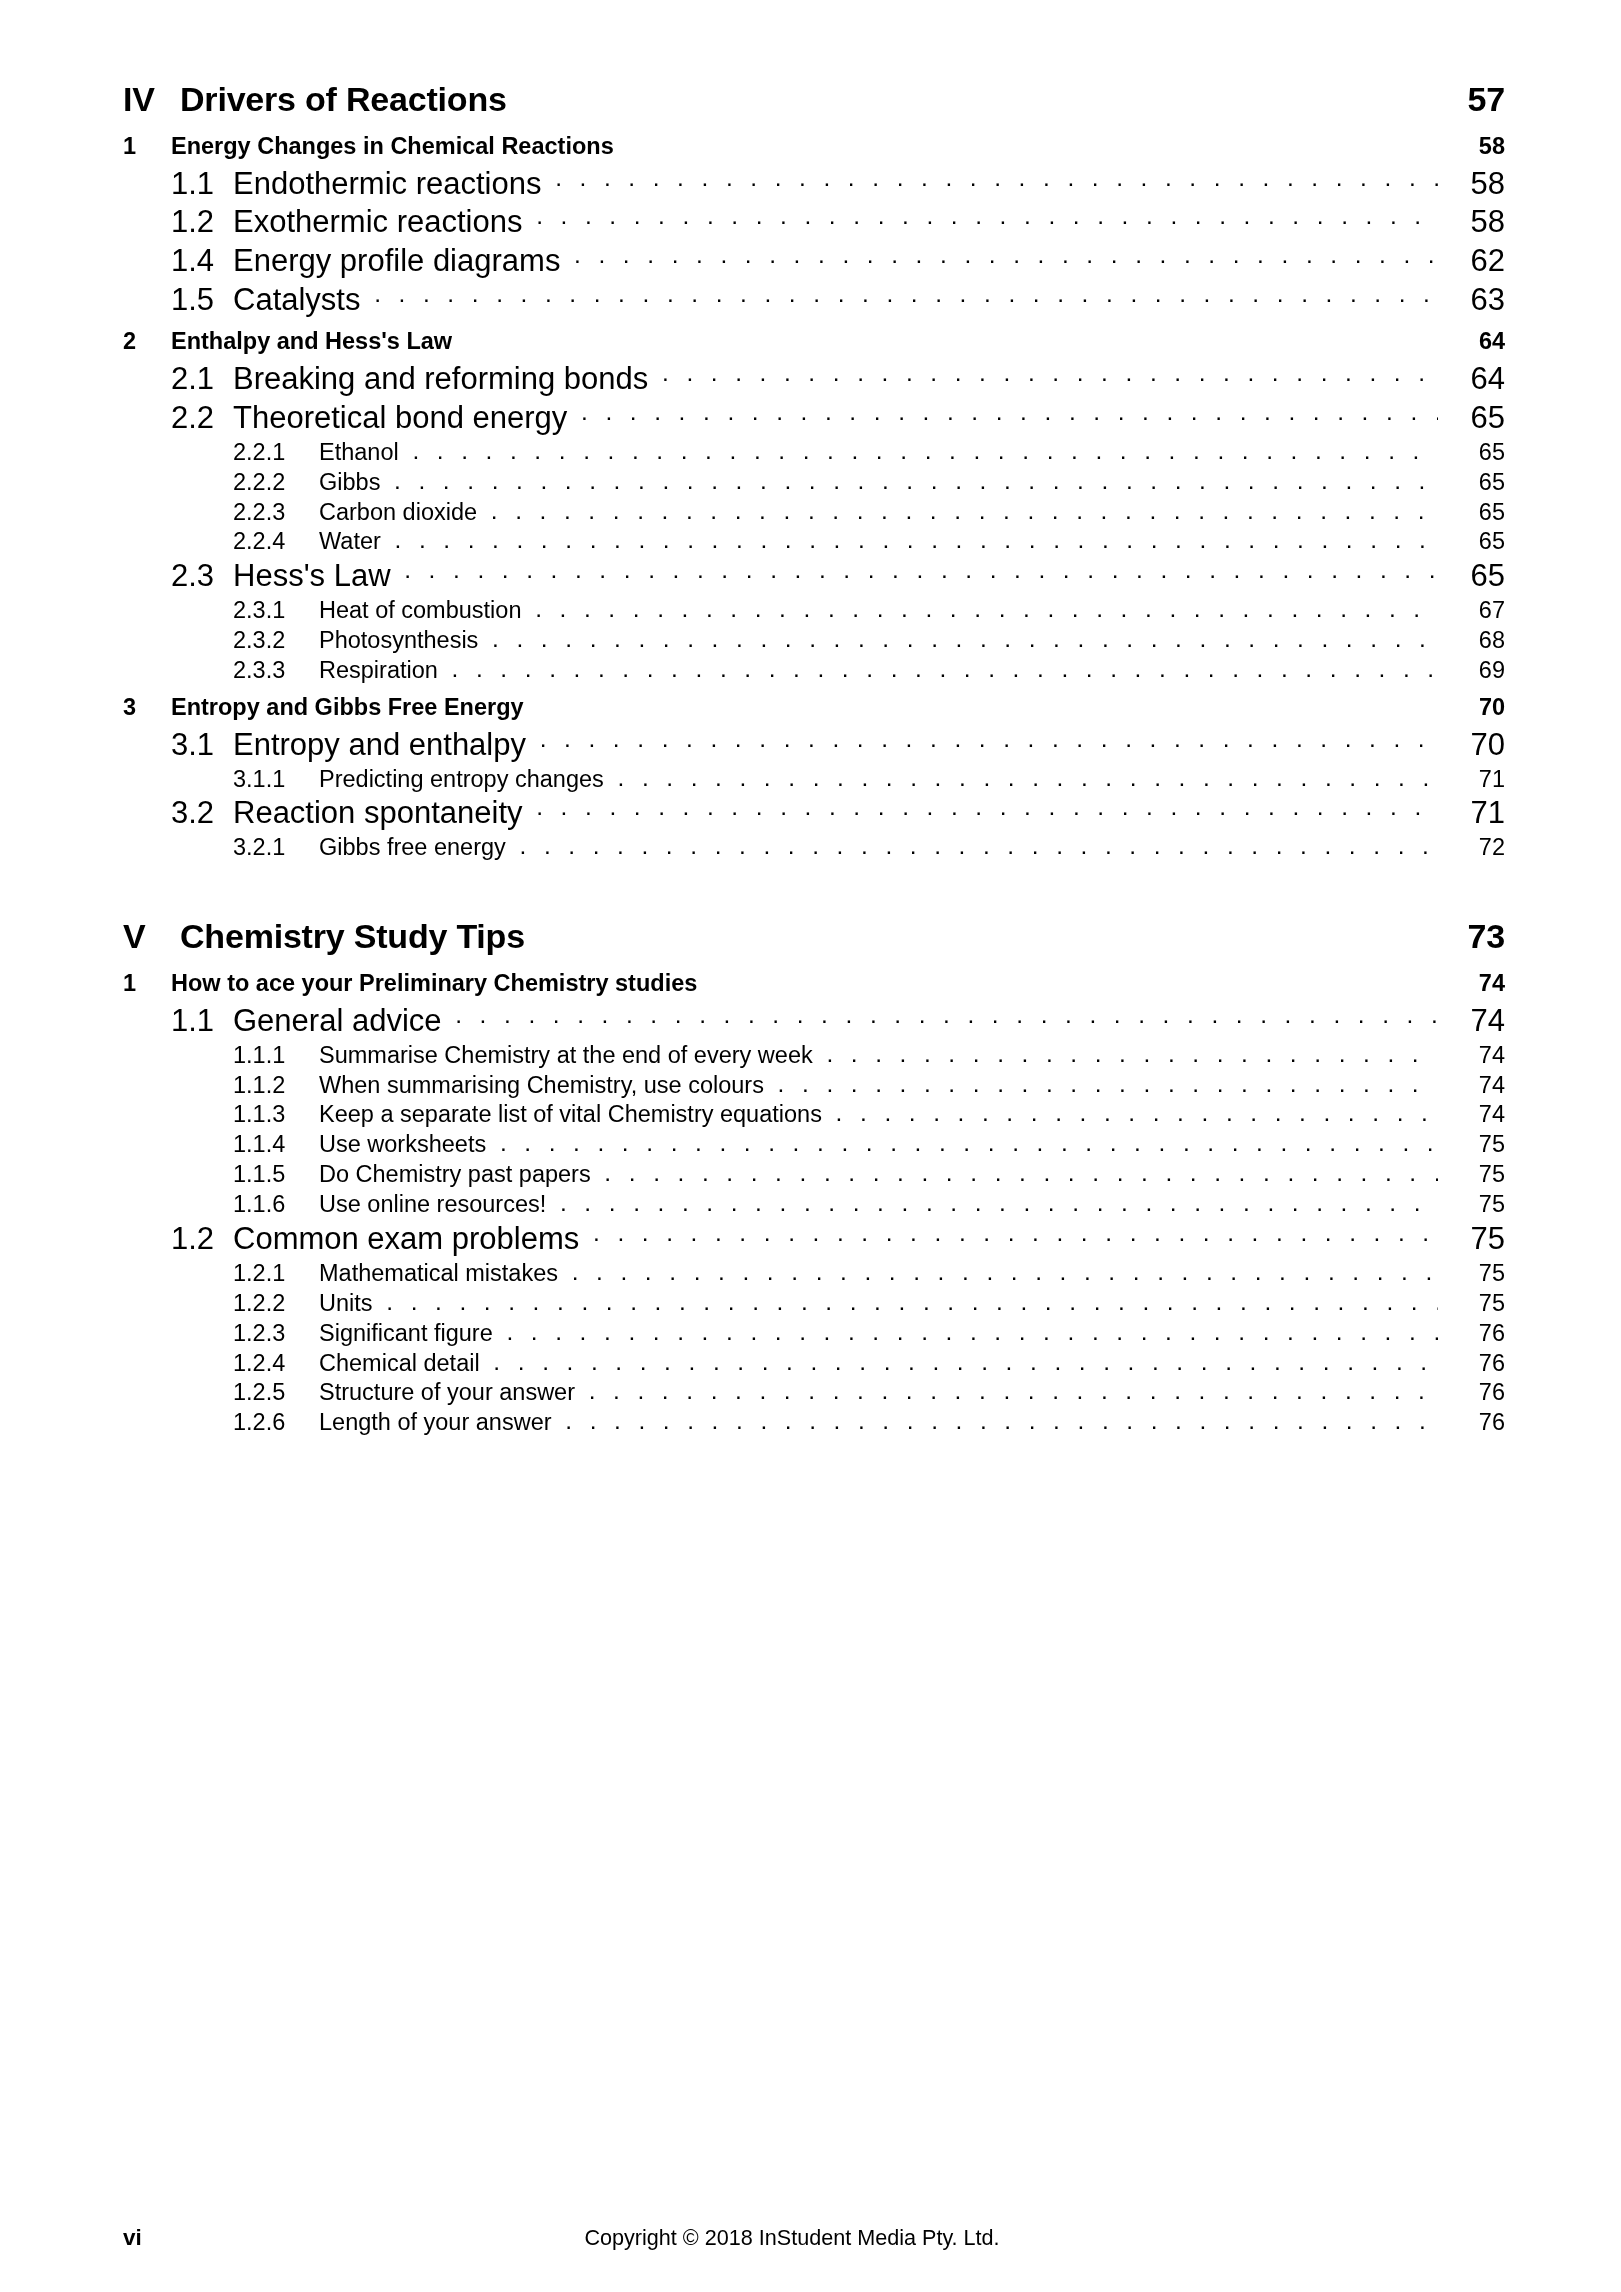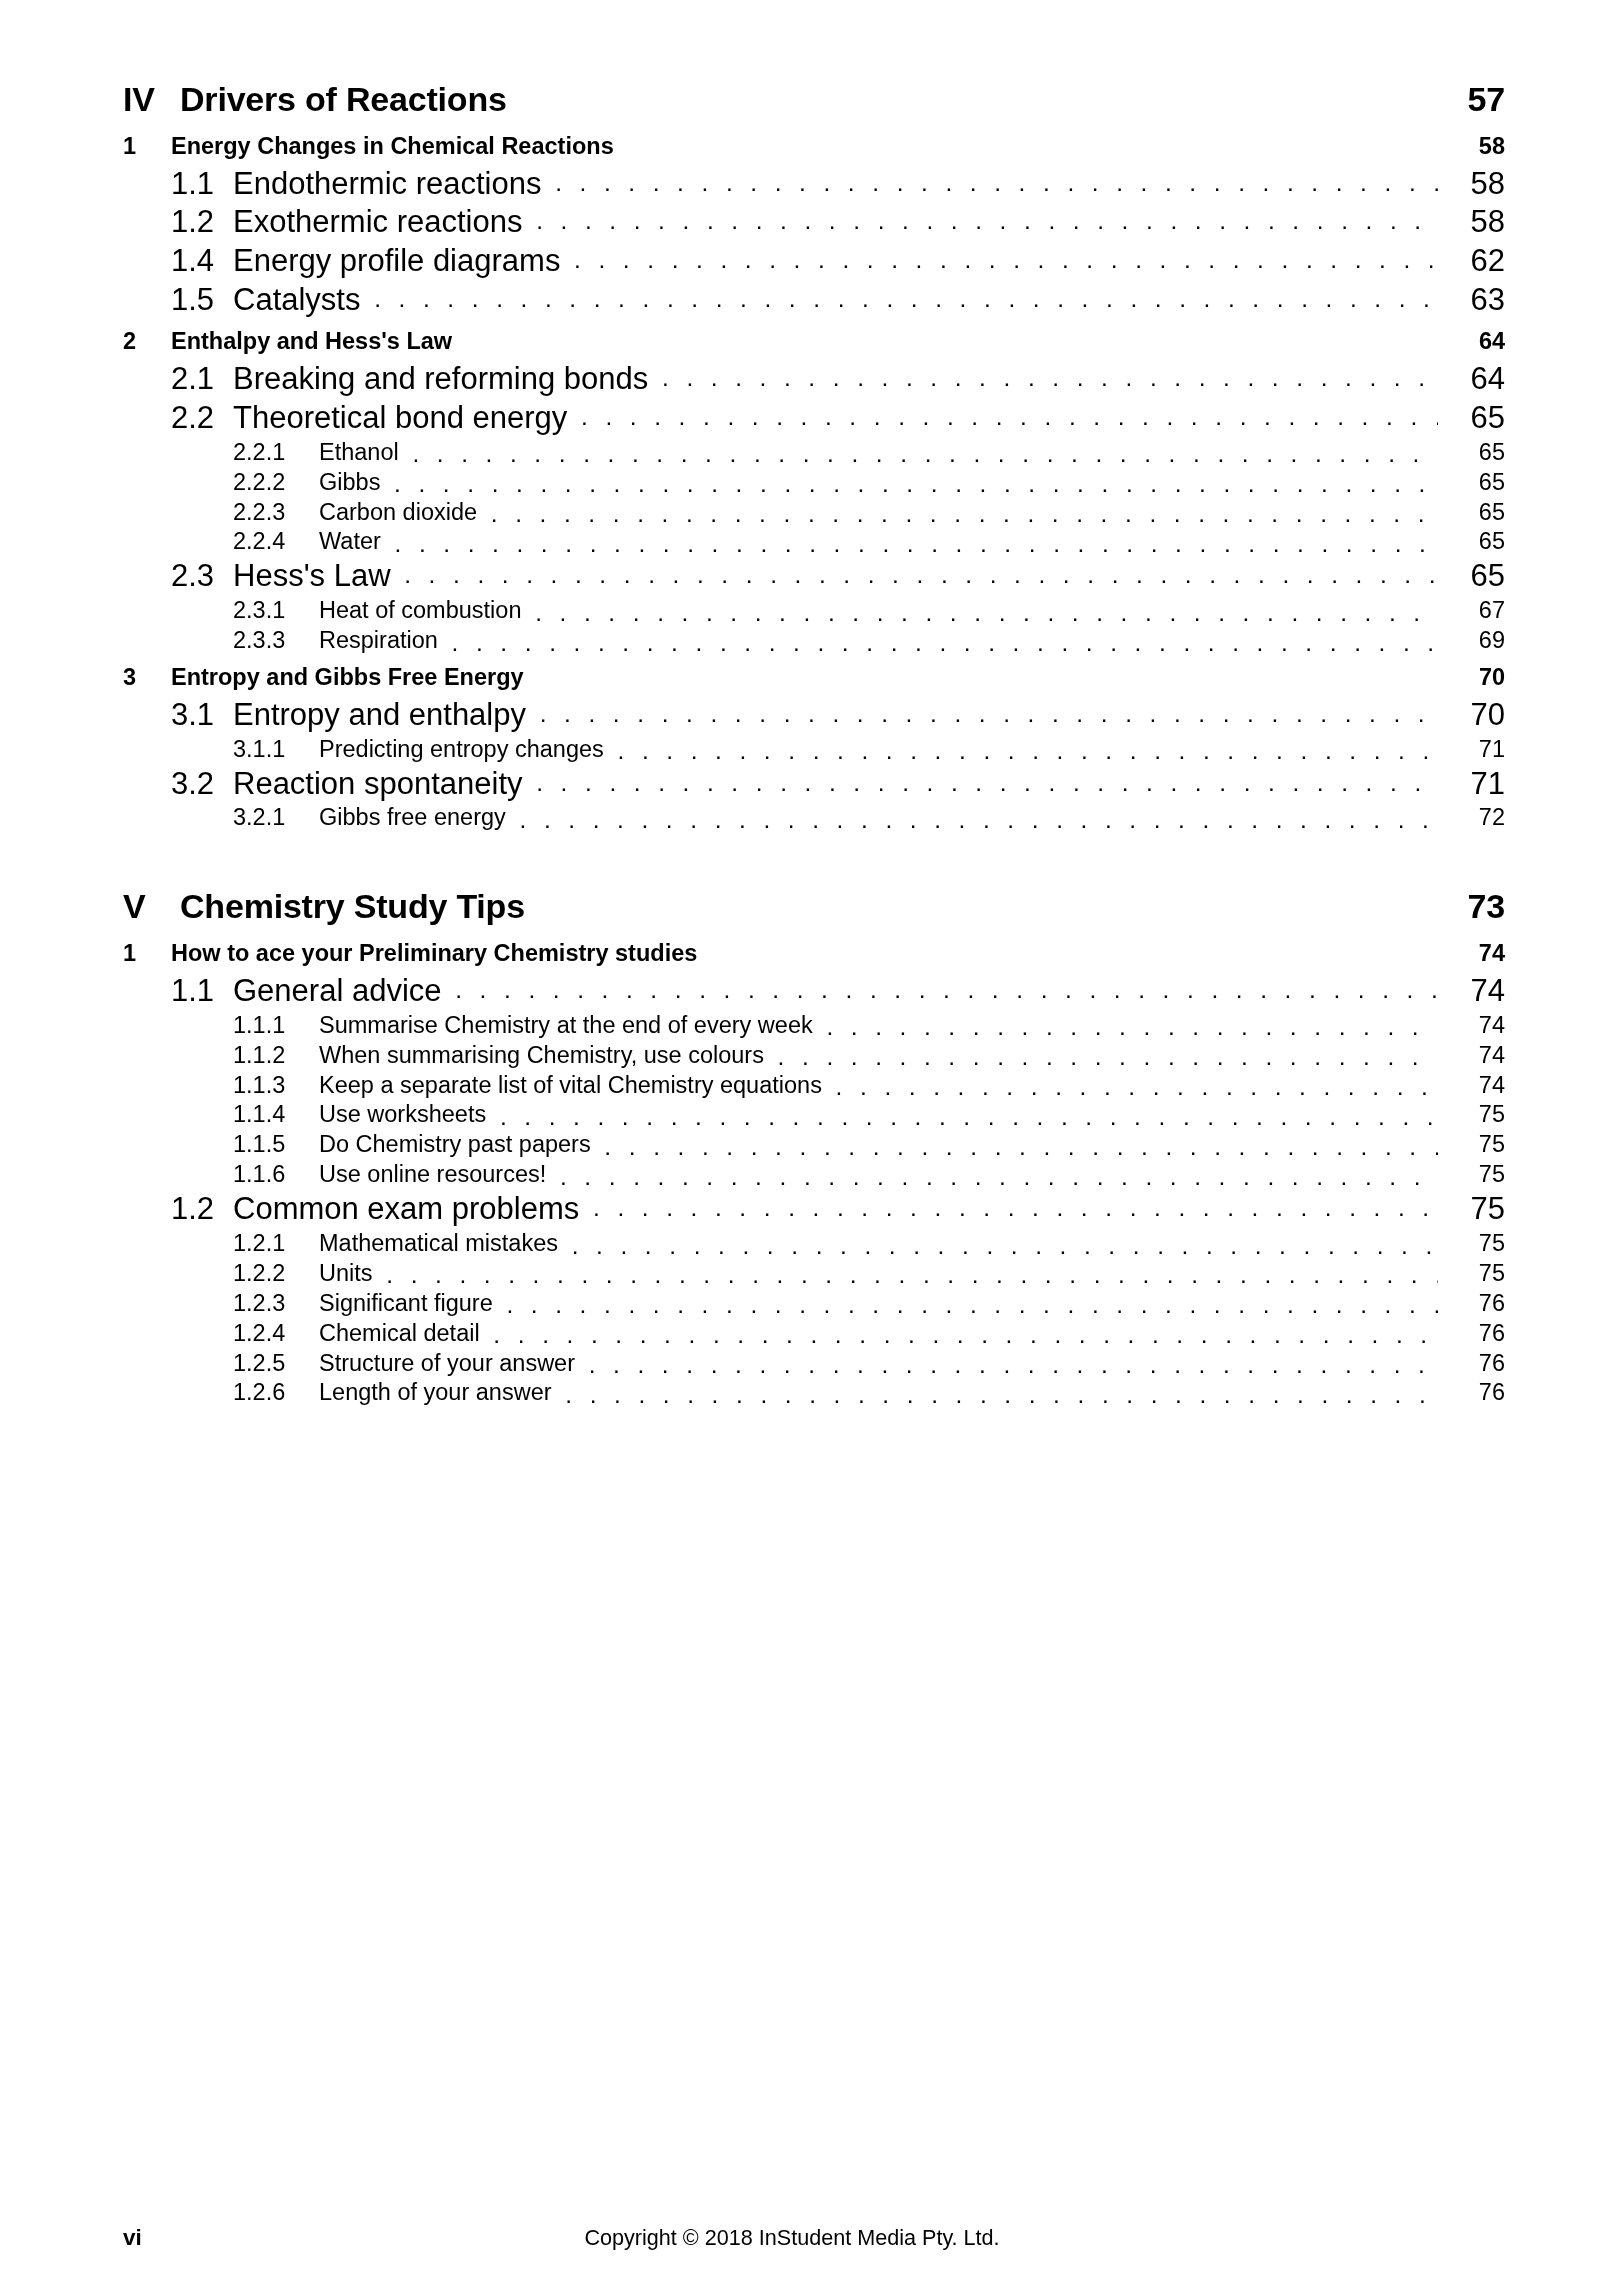--- a/index.html
+++ b/index.html
@@ -24,21 +24,21 @@
   .toc {
     position: absolute;
     left: 123px;
     top: 80px;
     width: 1382px;
   }
 
   
   .row {
     display: flex;
-    align-items: flex-end;
+    align-items: flex-start;
     width: 100%;
     box-sizing: border-box;
   }
   .num {
     flex: 0 0 auto;
     white-space: nowrap;
   }
   .title {
     flex: 0 0 auto;
     white-space: nowrap;
@@ -220,20 +220,26 @@
         <span class="leader"></span>
         <span class="pg">65</span>
       </div>
       <div class="row subsub-row">
         <span class="num">2.3.1</span>
         <span class="title">Heat of combustion</span>
         <span class="leader"></span>
         <span class="pg">67</span>
       </div>
       <div class="row subsub-row">
+        <span class="num">2.3.2</span>
+        <span class="title">Photosynthesis</span>
+        <span class="leader"></span>
+        <span class="pg">68</span>
+      </div>
+      <div class="row subsub-row">
         <span class="num">2.3.3</span>
         <span class="title">Respiration</span>
         <span class="leader"></span>
         <span class="pg">69</span>
       </div>
       <div class="row sec-row">
         <span class="num">3</span>
         <span class="title">Entropy and Gibbs Free Energy</span>
         <span style="flex: 1 1 auto;"></span>
         <span class="pg">70</span>

